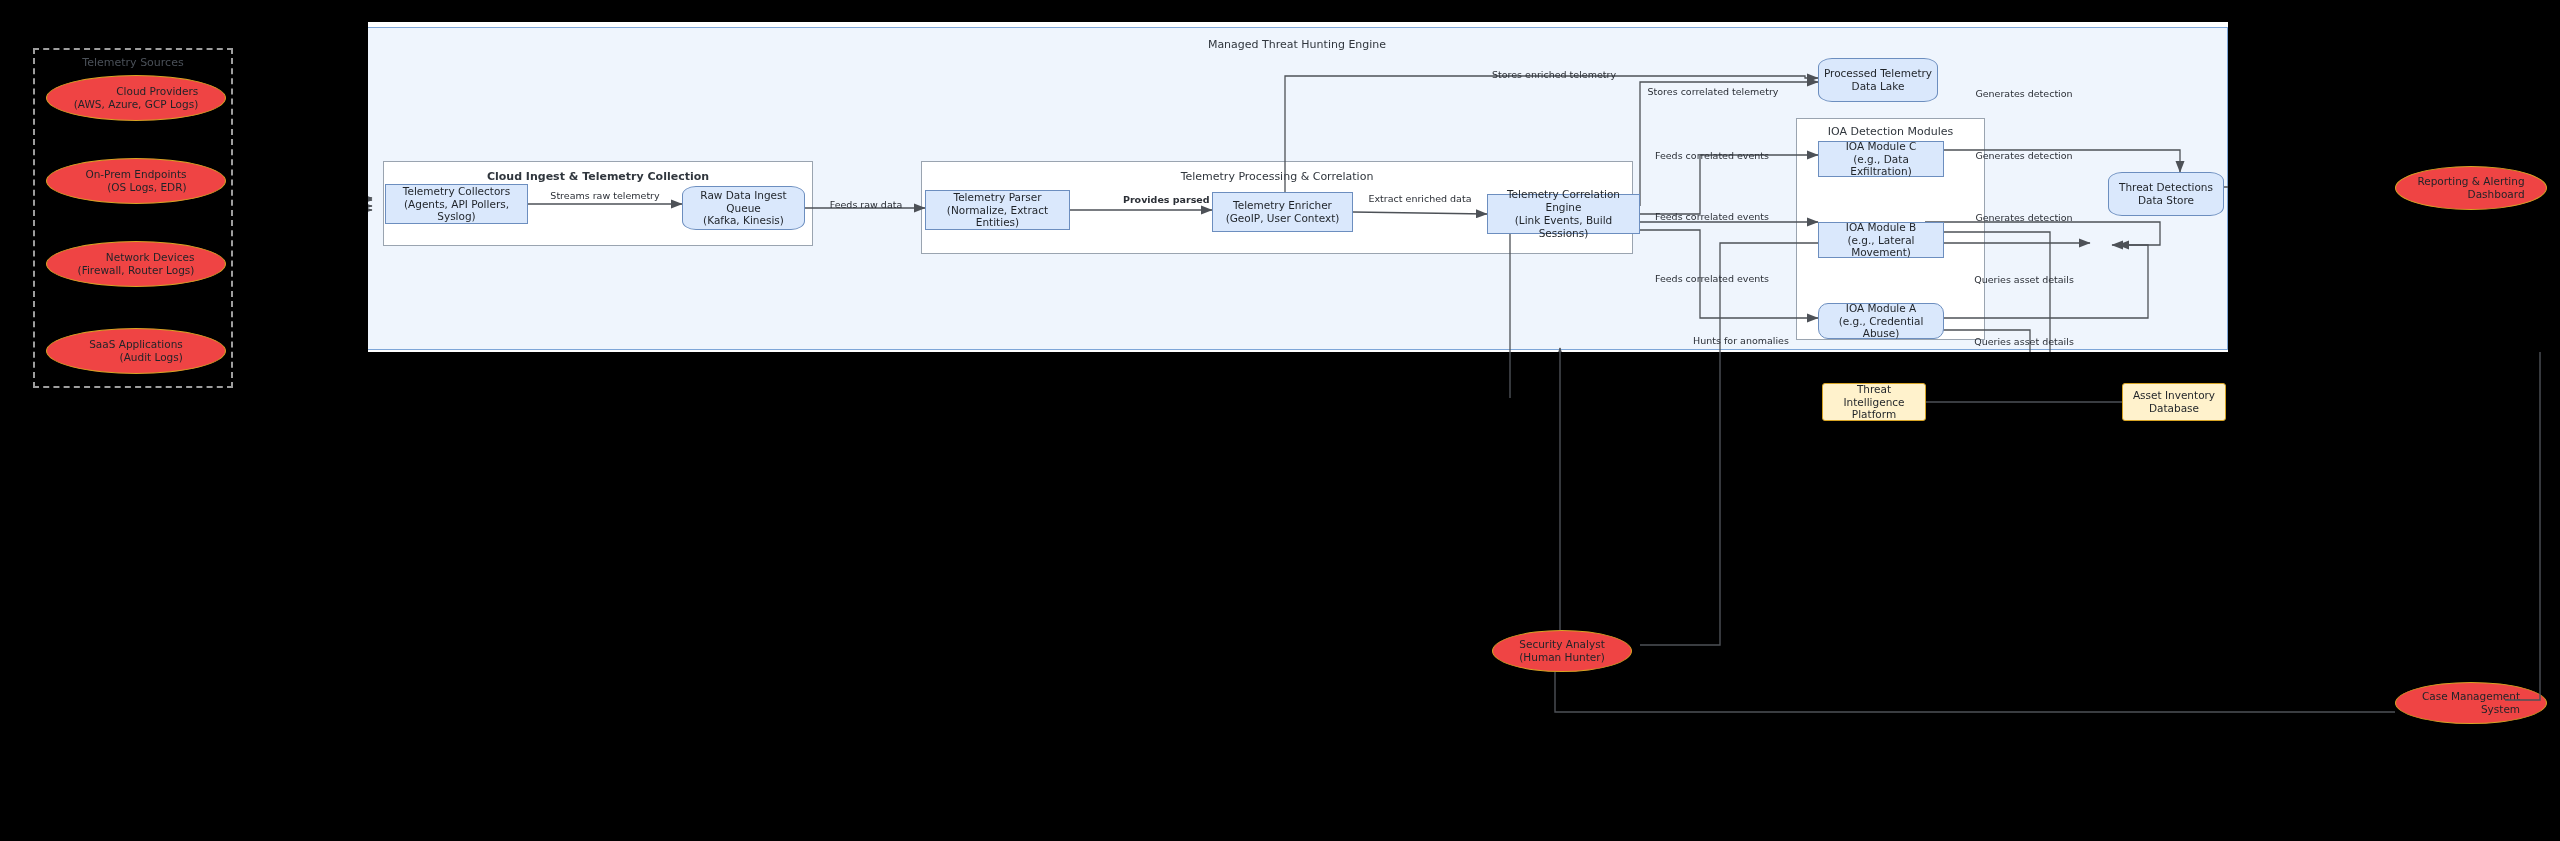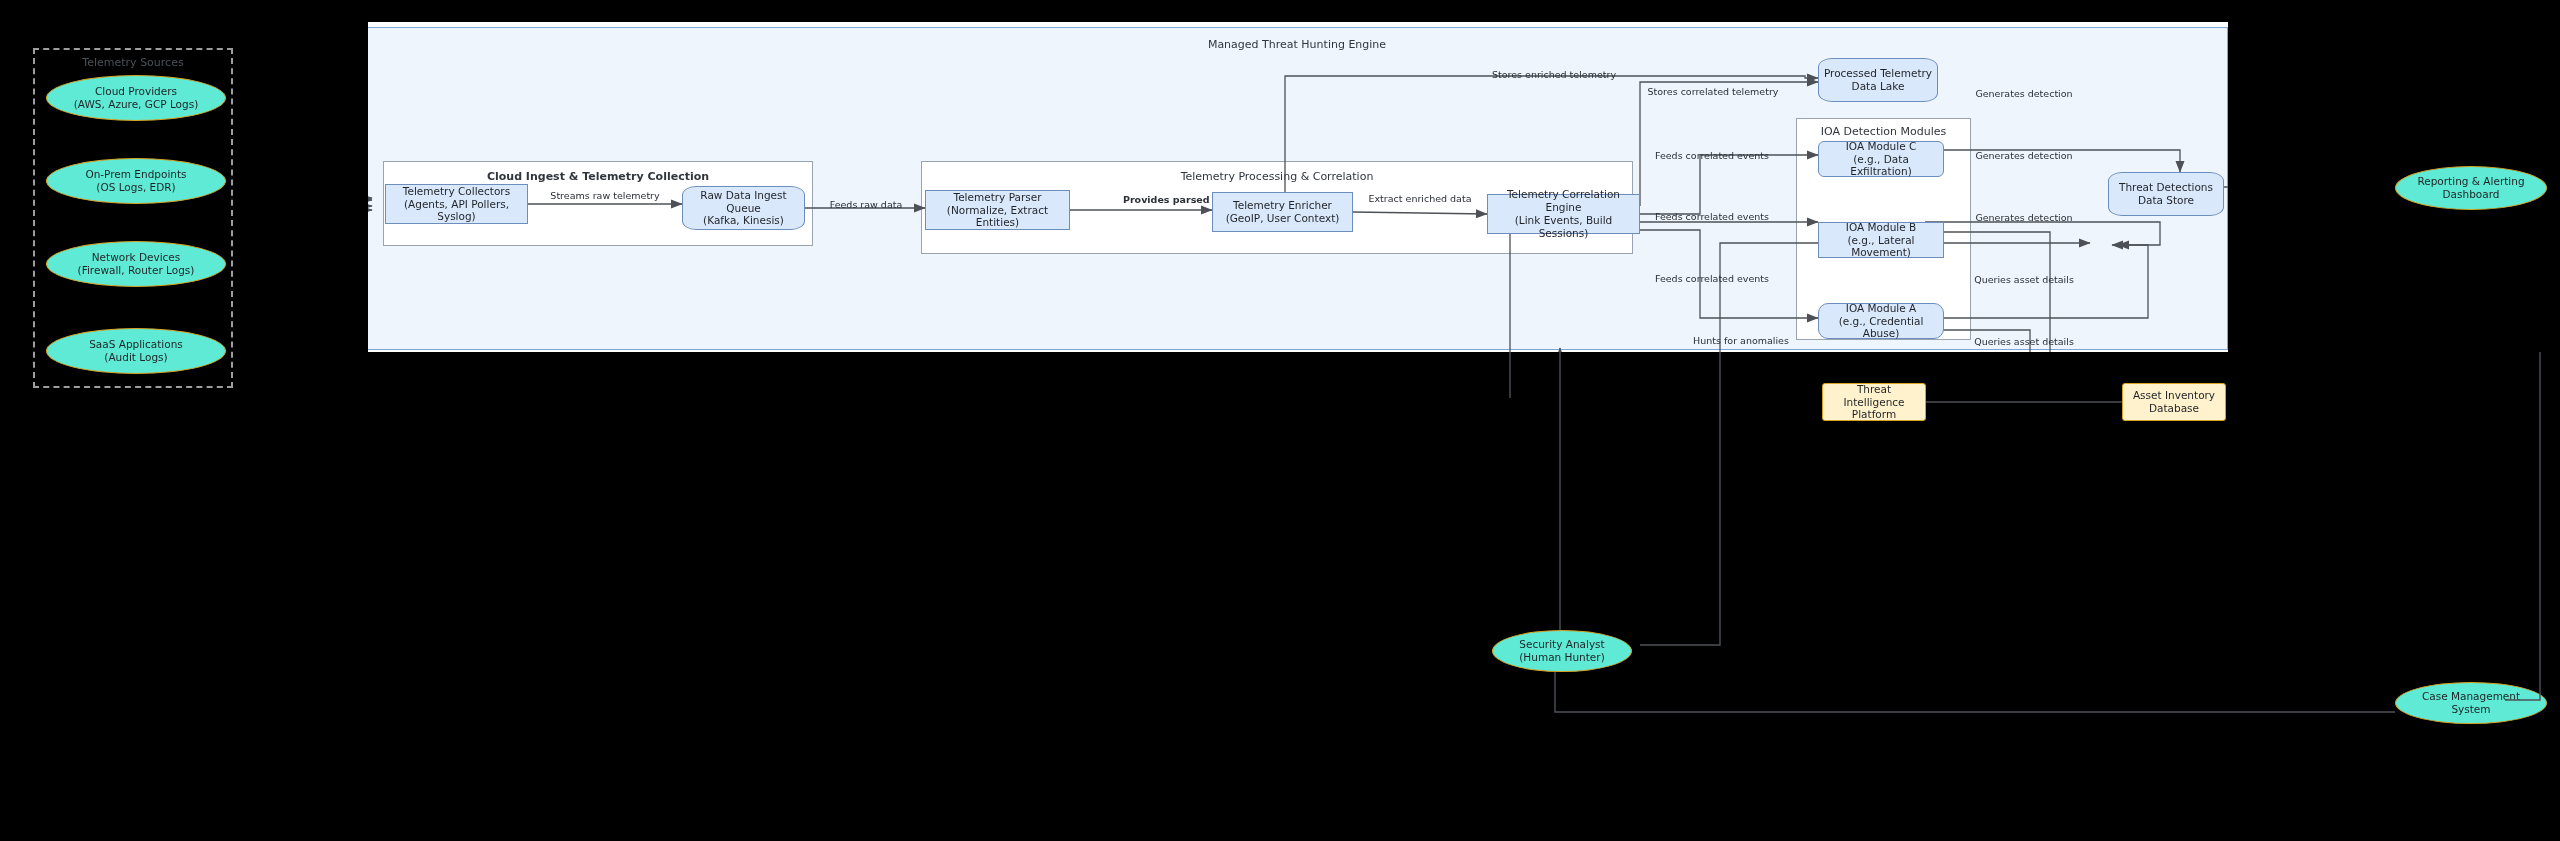--- a/index.html
+++ b/index.html
@@ -14,21 +14,21 @@
   .cluster-inner{border:1px solid #9aa4b0;background:#ffffff;}
   .cluster-label{position:absolute;left:0;right:0;text-align:center;font-size:11px;color:#30363d;
                  white-space:nowrap;}
 
   
   .node{position:absolute;box-sizing:border-box;display:flex;align-items:center;justify-content:center;
         text-align:center;line-height:1.22;color:#1f2328;font-size:10.5px;}
   .node span{display:block;padding:0 3px;}
 
   .n-box{background:#dae8fc;border:1px solid #6c8ebf;}
-  .n-ellipse{background:#5eead4;border:1.5px solid #d6a324;border-radius:50%;}
+  .n-ellipse{background:#ef4444;border:1.5px solid #d6a324;border-radius:50%;text-align:right;}
   .n-rect-orange{background:#fff2cc;border:1.5px solid #d6a324;border-radius:3px;}
   .n-cyl{background:#dae8fc;border:1px solid #6c8ebf;border-radius:14px/9px;}
 
   
   #wires{position:absolute;inset:0;width:2560px;height:841px;pointer-events:none;}
   .elabel{position:absolute;font-size:9.5px;color:#2b2f36;white-space:nowrap;
           transform:translate(-50%,-50%);background:transparent;}
 
   
   .artifact{position:absolute;background:#000;}
@@ -47,21 +47,21 @@
   </div>
 
   <div class="cluster cluster-plain" style="left:383px;top:161px;width:430px;height:85px;">
     <div class="cluster-label" style="top:8px;font-weight:bold;">Cloud Ingest &amp; Telemetry Collection</div>
   </div>
 
   <div class="cluster cluster-plain" style="left:921px;top:161px;width:712px;height:93px;">
     <div class="cluster-label" style="top:8px;">Telemetry Processing &amp; Correlation</div>
   </div>
 
-  <div class="cluster cluster-inner" style="left:1796px;top:118px;width:175px;height:222px;">
+  <div class="cluster cluster-inner" style="left:1796px;top:118px;width:189px;height:222px;">
     <div class="cluster-label" style="top:6px;">IOA Detection Modules</div>
   </div>
 
   <svg id="wires" viewBox="0 0 2560 841">
     <defs>
       <marker id="ah" markerWidth="9" markerHeight="7" refX="8.5" refY="3.5" orient="auto">
         <polygon points="0 0, 9 3.5, 0 7" fill="#4d5157"></polygon>
       </marker>
     </defs>
     <g fill="none" stroke="#4d5157" stroke-width="1.3" marker-end="url(#ah)">
@@ -159,21 +159,21 @@
     </div>
 
   <div class="node n-box" style="left:1487px;top:194px;width:153px;height:40px;">
     <span>Telemetry Correlation Engine<br>(Link Events, Build Sessions)</span>
     </div>
 
   <div class="node n-cyl" style="left:1818px;top:58px;width:120px;height:44px;">
     <span>Processed Telemetry<br>Data Lake</span>
     </div>
 
-  <div class="node n-box" style="left:1818px;top:141px;width:126px;height:36px;border-radius:6px;">
+  <div class="node n-box" style="left:1818px;top:141px;width:126px;height:36px;">
     <span>IOA Module C<br>(e.g., Data Exfiltration)</span>
     </div>
 
   <div class="node n-box" style="left:1818px;top:222px;width:126px;height:36px;">
     <span>IOA Module B<br>(e.g., Lateral Movement)</span>
     </div>
 
   <div class="node n-box" style="left:1818px;top:303px;width:126px;height:36px;border-radius:10px;">
     <span>IOA Module A<br>(e.g., Credential Abuse)</span>
     </div>

